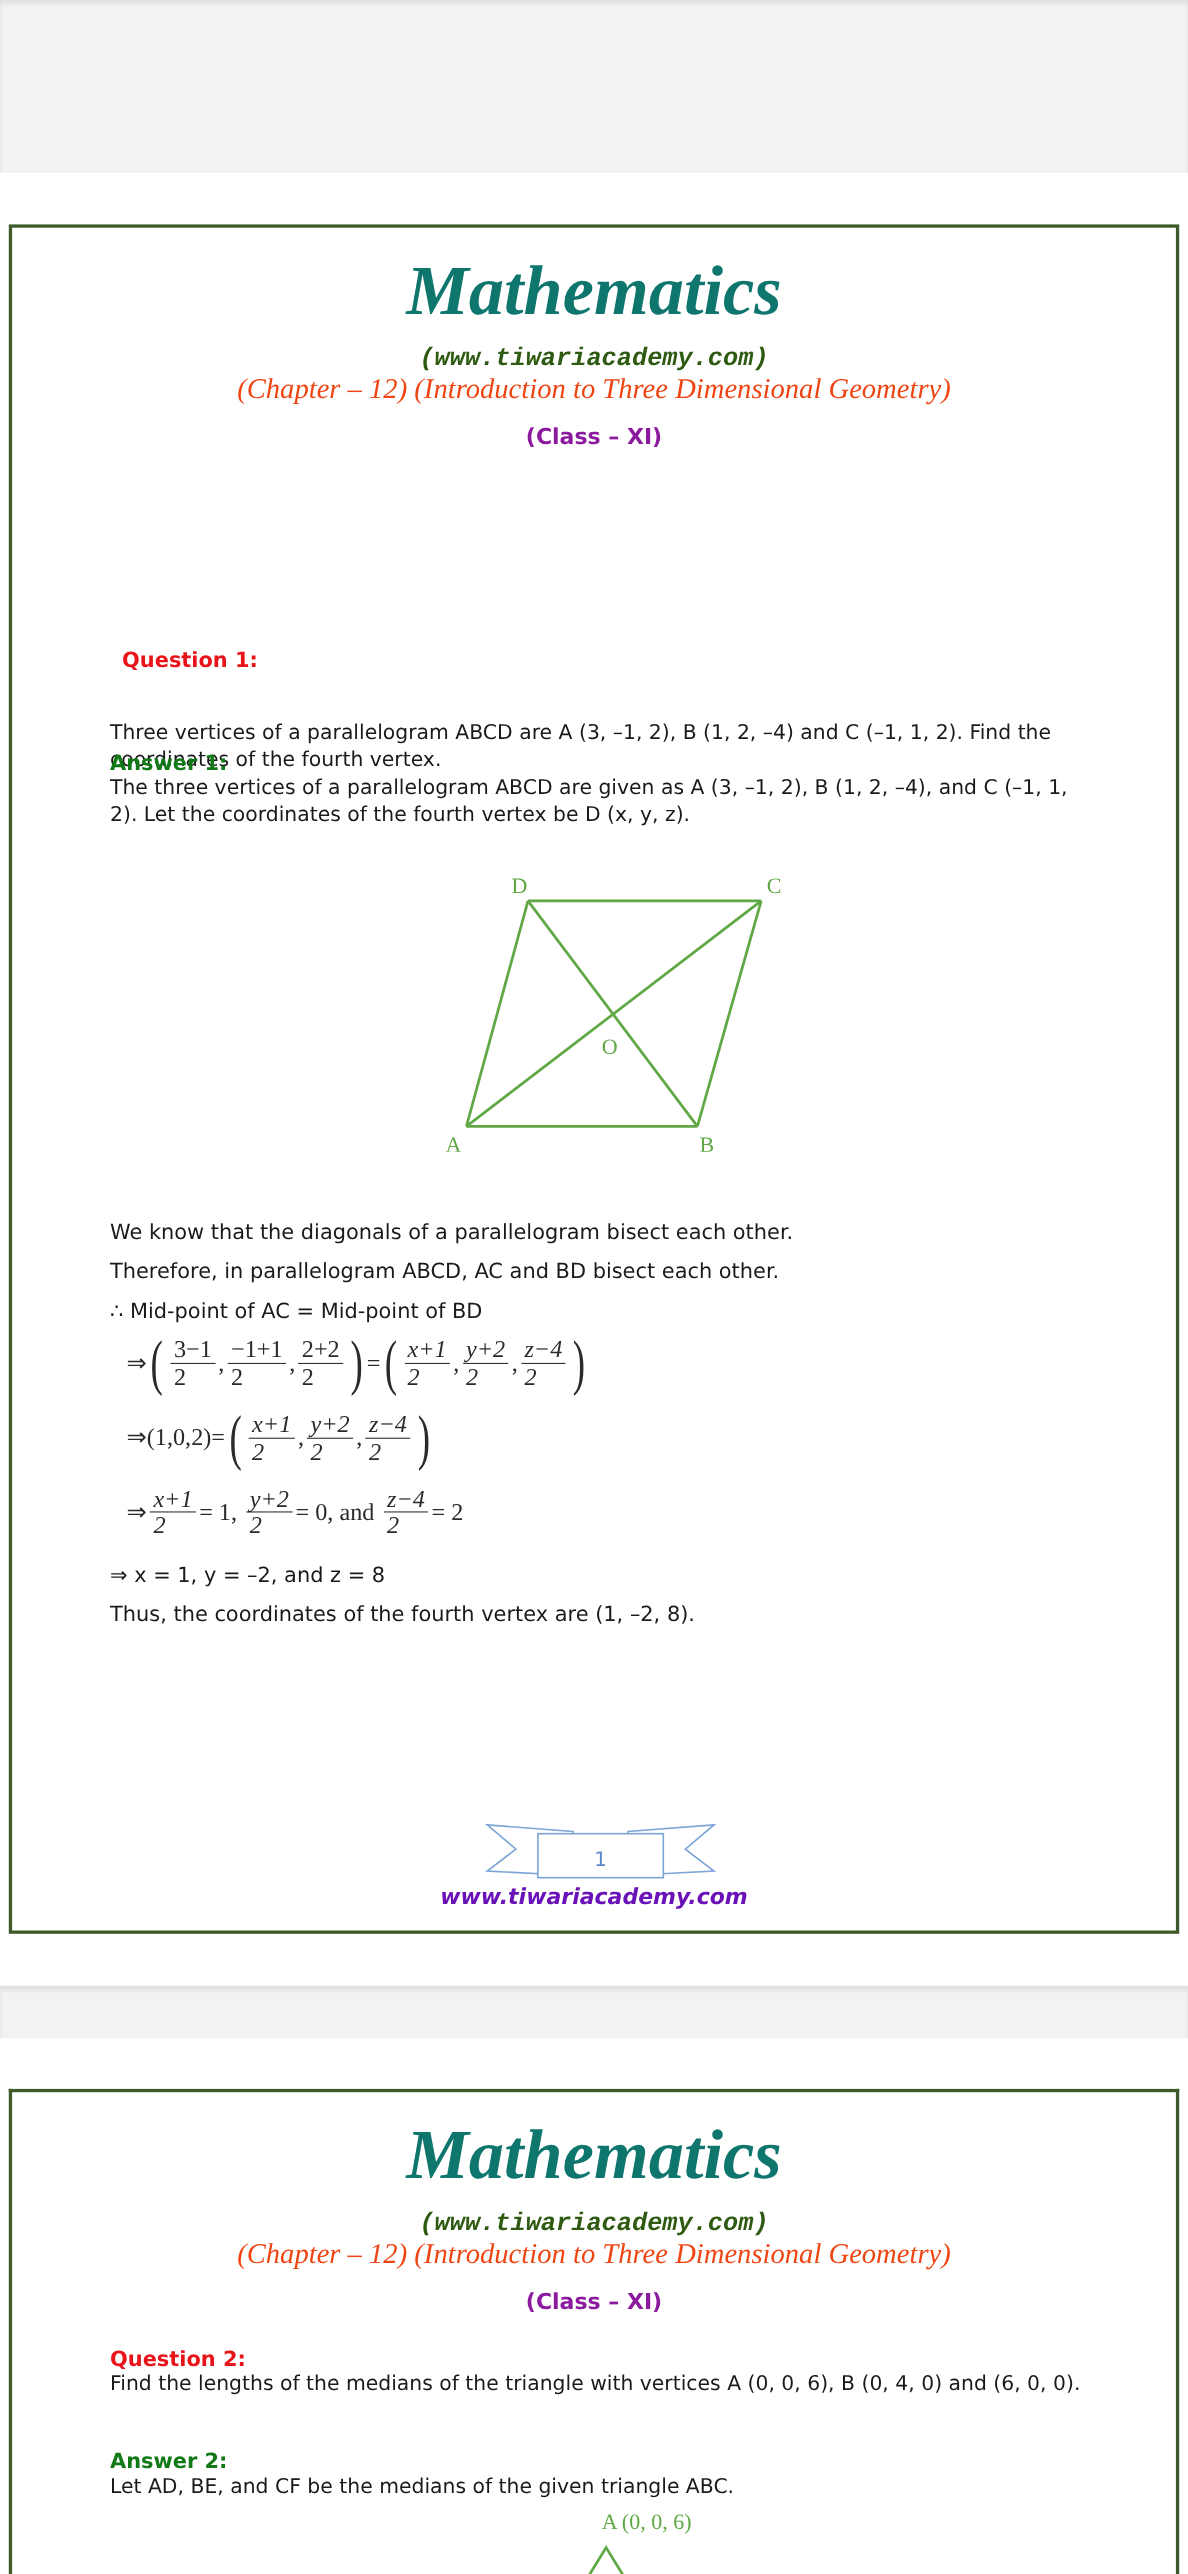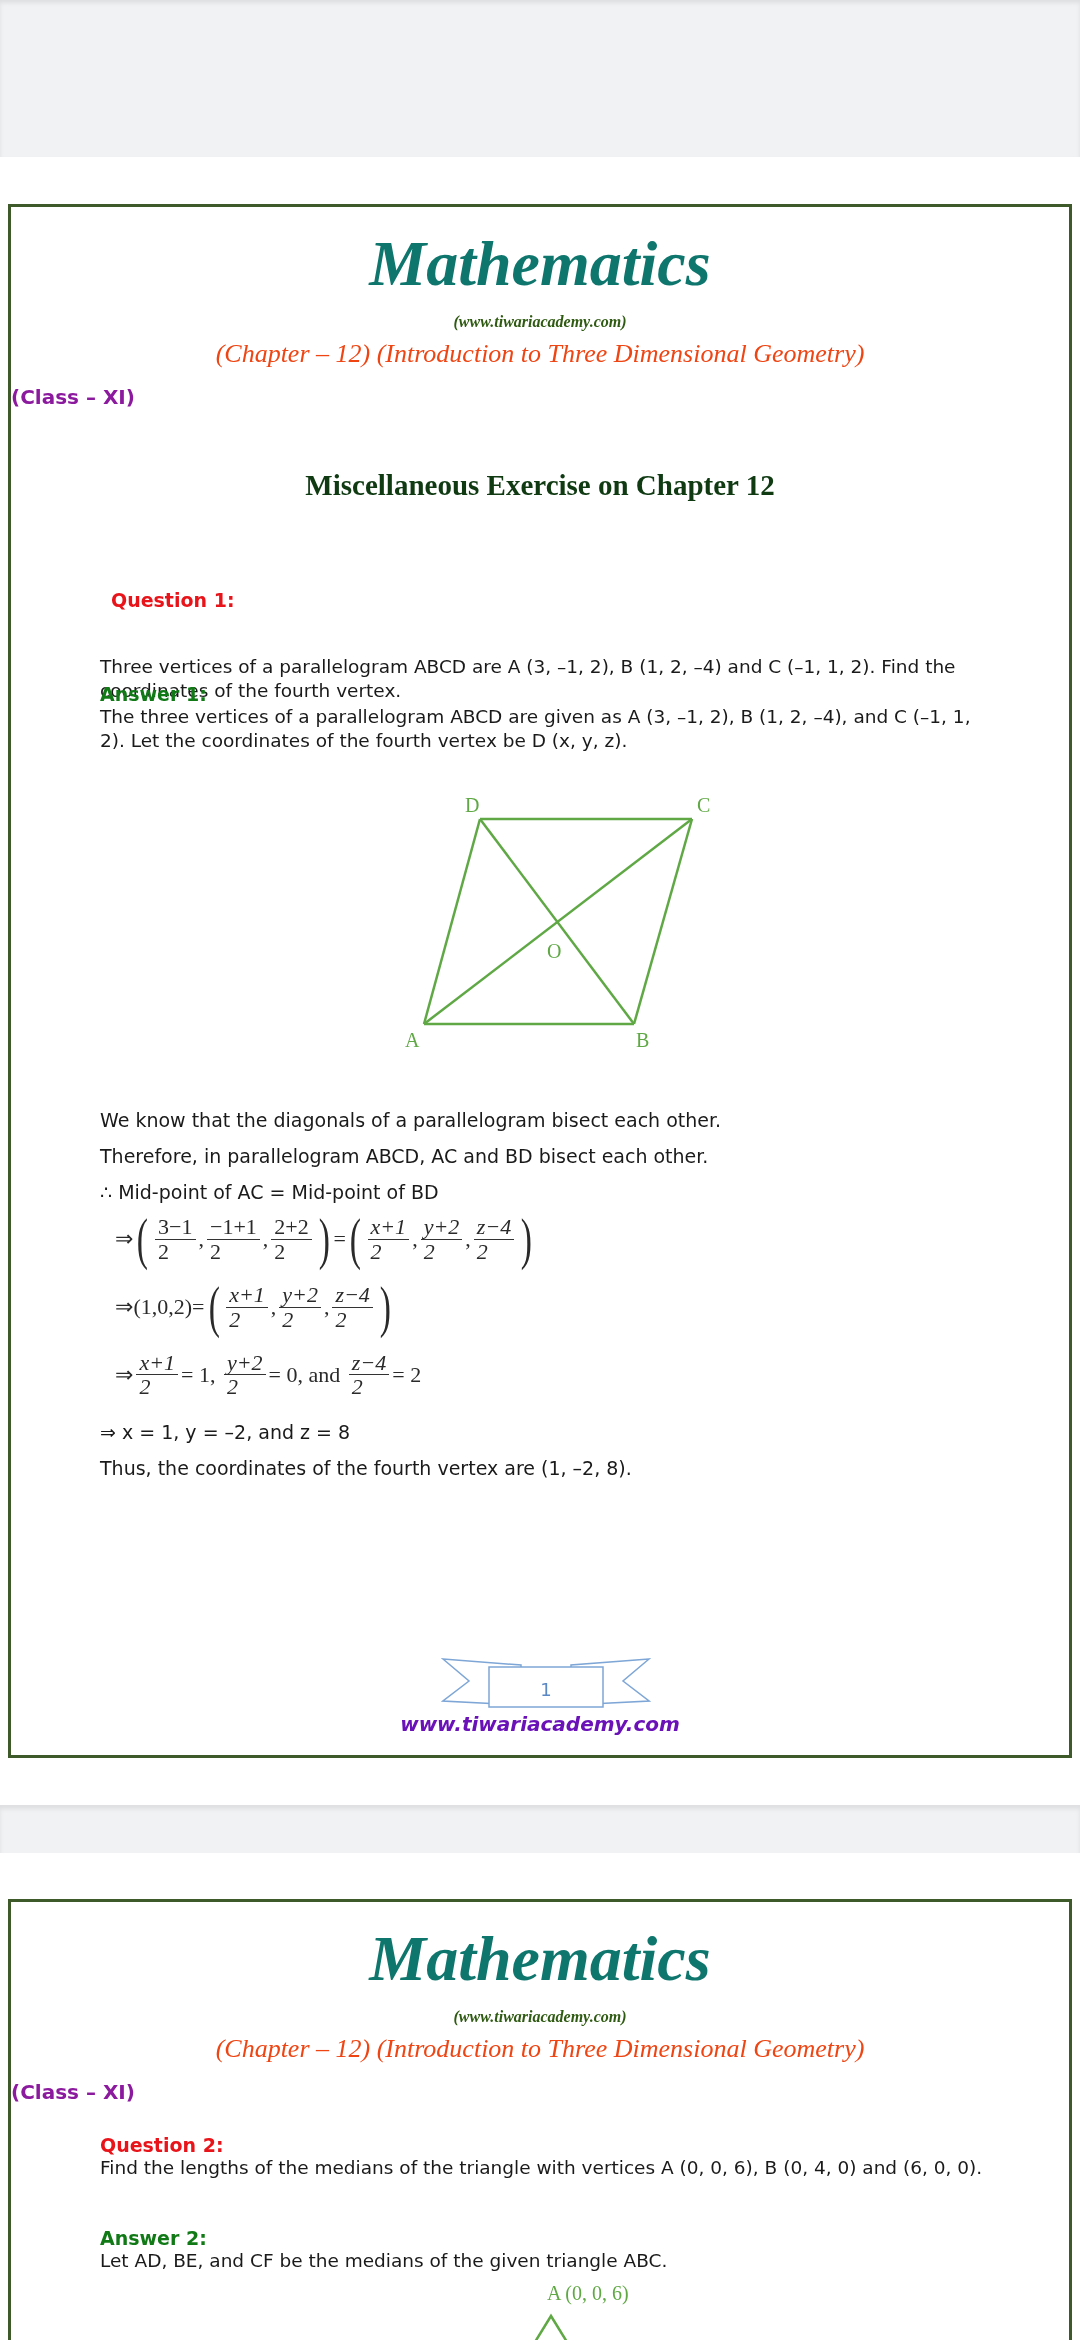--- a/index.html
+++ b/index.html
@@ -4,23 +4,23 @@
 <style>
   html, body { margin:0; padding:0; }
   body { width:1080px; height:2340px; overflow:hidden; background:#ffffff; position:relative; font-family:"DejaVu Sans", sans-serif; }
   .gray-band { position:absolute; left:0; width:1080px; background:#f1f2f4; }
   .gray-band.top { top:0; height:157px; box-shadow: inset 0 3px 4px rgba(0,0,0,0.08); }
   .gray-band.mid { top:1805px; height:48px; box-shadow: inset 0 4px 4px rgba(0,0,0,0.08); }
   .page { position:absolute; left:8px; width:1064px; border:3px solid #3e5a2a; box-sizing:border-box; background:#fff; }
   .page1 { top:204px; height:1554px; }
   .page2 { top:1899px; height:460px; border-bottom:none; }
   .title { position:absolute; left:0; width:100%; text-align:center; font-family:"Liberation Serif", serif; font-style:italic; font-weight:bold; color:#0f766e; font-size:64px; }
-  .site { position:absolute; left:0; width:100%; text-align:center; font-family:Liberation Serif, serif; font-style:italic; font-weight:bold; color:#2f5a12; font-size:16px; }
+  .site { position:absolute; left:0; width:100%; text-align:center; font-family:Liberation Mono, monospace; font-style:italic; font-weight:bold; color:#2f5a12; font-size:23px; }
   .chapter { position:absolute; left:0; width:100%; text-align:center; font-family:"Liberation Serif", serif; font-style:italic; color:#ee4513; font-size:26px; }
-  .class { position:absolute; left:0; width:100%; text-align:left; font-family:"DejaVu Sans", sans-serif; font-weight:bold; color:#8c1a9e; font-size:20px; }
+  .class { position:absolute; left:0; width:100%; text-align:center; font-family:"DejaVu Sans", sans-serif; font-weight:bold; color:#8c1a9e; font-size:20px; }
   .exercise { position:absolute; left:0; width:100%; text-align:center; font-family:"Liberation Serif", serif; font-weight:bold; color:#0f3a12; font-size:29px; }
   .qlabel { position:absolute; left:92px; font-family:"DejaVu Sans", sans-serif; font-weight:bold; color:#e8141a; font-size:19px; }
   .alabel { position:absolute; left:92px; font-family:"DejaVu Sans", sans-serif; font-weight:bold; color:#117a17; font-size:19px; }
   .para { position:absolute; left:92px; width:900px; font-family:"DejaVu Sans", sans-serif; color:#1a1a1a; font-size:18.5px; line-height:24px; }
   .body-line { position:absolute; left:92px; font-family:"DejaVu Sans", sans-serif; color:#1a1a1a; font-size:19px; }
   .math { position:absolute; left:112px; font-family:"Liberation Serif", serif; color:#2a2a2a; font-size:22px; display:flex; align-items:center; }
   .frac { display:inline-flex; flex-direction:column; align-items:flex-start; margin:0 3px; line-height:1.05; }
   .frac .num { border-bottom:1.5px solid #333; padding:0 3px; }
   .frac .den { padding:0 3px; }
   .paren { font-size:56px; font-weight:100; line-height:1; transform:scaleX(0.6); display:inline-block; }
@@ -30,21 +30,20 @@
 </head>
 <body>
 
 <div class="gray-band top"></div>
 
 <div class="page page1">
   <div class="title" style="top:20px;">Mathematics</div>
   <div class="site" style="top:106px;">(www.tiwariacademy.com)</div>
   <div class="chapter" style="top:132px;">(Chapter – 12) (Introduction to Three Dimensional Geometry)</div>
   <div class="class" style="top:178px;">(Class – XI)</div>
-  <div class="exercise" style="top:262px;">Miscellaneous Exercise on Chapter 12</div>
 
   <div class="qlabel" style="top:382px; left:100px;">Question 1:</div>
   <div class="para" style="top:404px; left:89px;margin-top:44px;">Three vertices of a parallelogram ABCD are A (3, –1, 2), B (1, 2, –4) and C (–1, 1, 2). Find the coordinates of the fourth vertex.</div>
 
   <div class="alabel" style="top:476px; left:89px;">Answer 1:</div>
   <div class="para" style="top:498px; left:89px;">The three vertices of a parallelogram ABCD are given as A (3, –1, 2), B (1, 2, –4), and C (–1, 1, 2). Let the coordinates of the fourth vertex be D (x, y, z).</div>
 
   <svg style="position:absolute; left:380px; top:580px;" width="340" height="260" viewBox="0 0 340 260">
     <g stroke="#5fa845" stroke-width="2.5" fill="none">
       <line x1="33" y1="237" x2="243" y2="237"></line>

